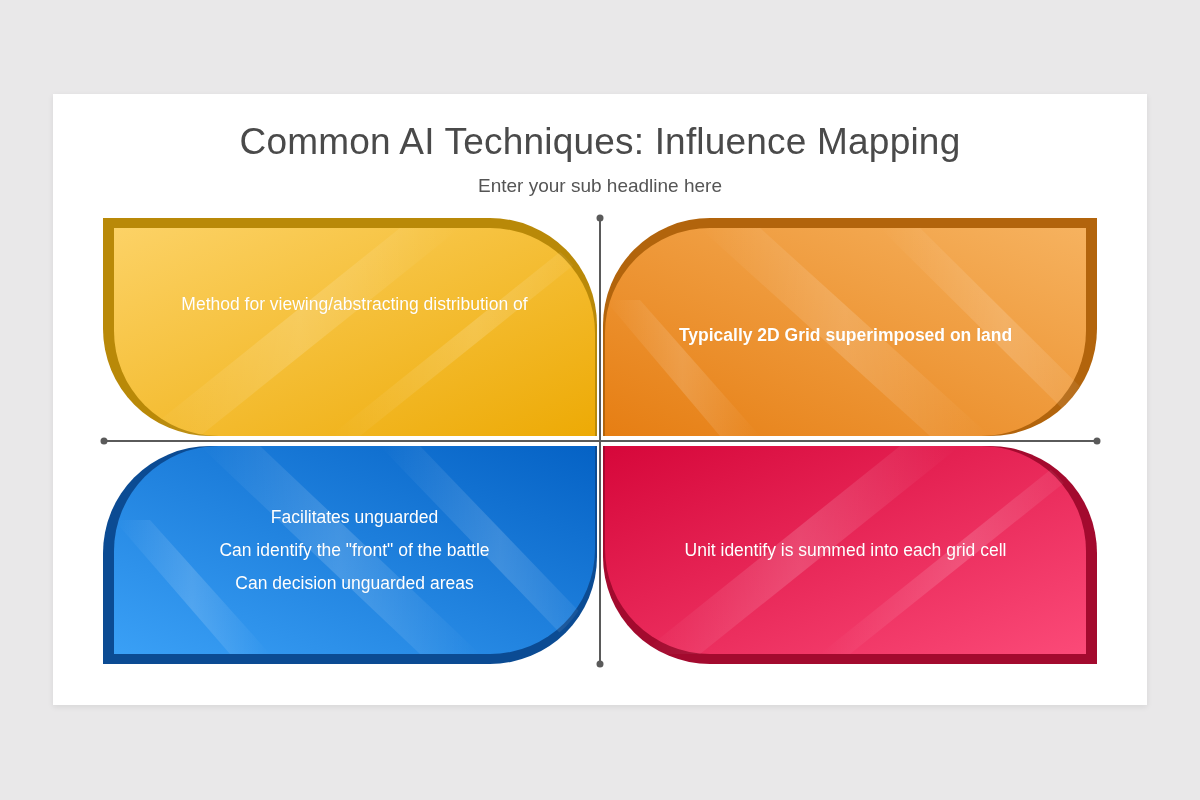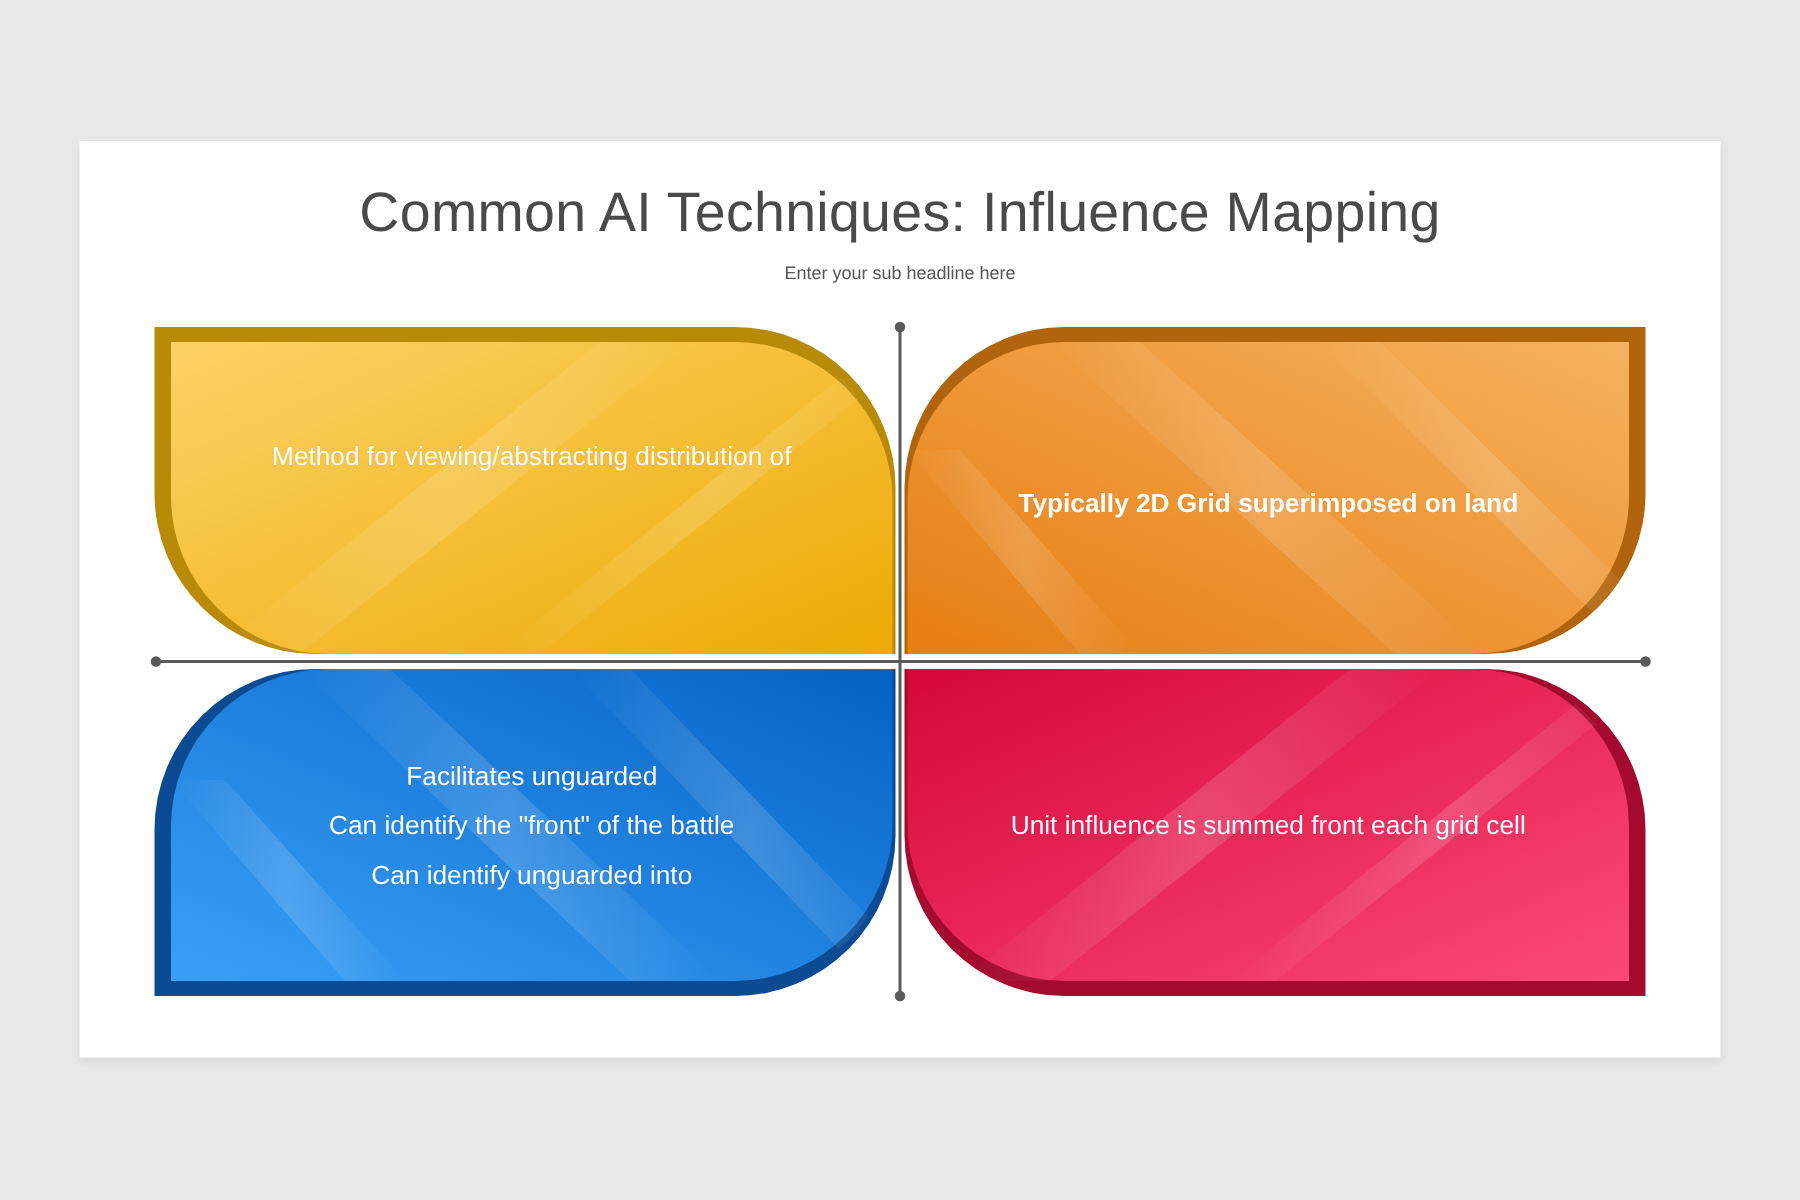--- a/index.html
+++ b/index.html
@@ -22,21 +22,21 @@
       text-align: center;
       font-size: 37px;
       color: #4a4a4a;
       letter-spacing: 0.2px;
       font-weight: normal;
     }
     .subtitle {
       position: absolute;
       left: 0; top: 175px; width: 1200px;
       text-align: center;
-      font-size: 12px;
+      font-size: 19px;
       color: #555555;
     }
     svg.diagram {
       position: absolute;
       left: 0; top: 0;
       width: 1200px; height: 800px;
     }
     .qtext {
       position: absolute;
       display: flex;
@@ -148,18 +148,18 @@
   <span>Method for viewing/abstracting distribution of</span>
 </div>
 
 <div class="qtext" style="left:605px; top:228px; width:481px; height:214px;font-weight:bold;">
   <span>Typically 2D Grid superimposed on land</span>
 </div>
 
 <div class="qtext" style="left:114px; top:446px; width:481px; height:208px;">
   <span>Facilitates unguarded</span>
   <span>Can identify the "front" of the battle</span>
-  <span>Can identify unguarded into</span>
+  <span>Can decision unguarded areas</span>
 </div>
 
 <div class="qtext" style="left:605px; top:446px; width:481px; height:208px;">
-  <span>Unit influence is summed front each grid cell</span>
+  <span>Unit identify is summed into each grid cell</span>
 </div>
 
 </body></html>

